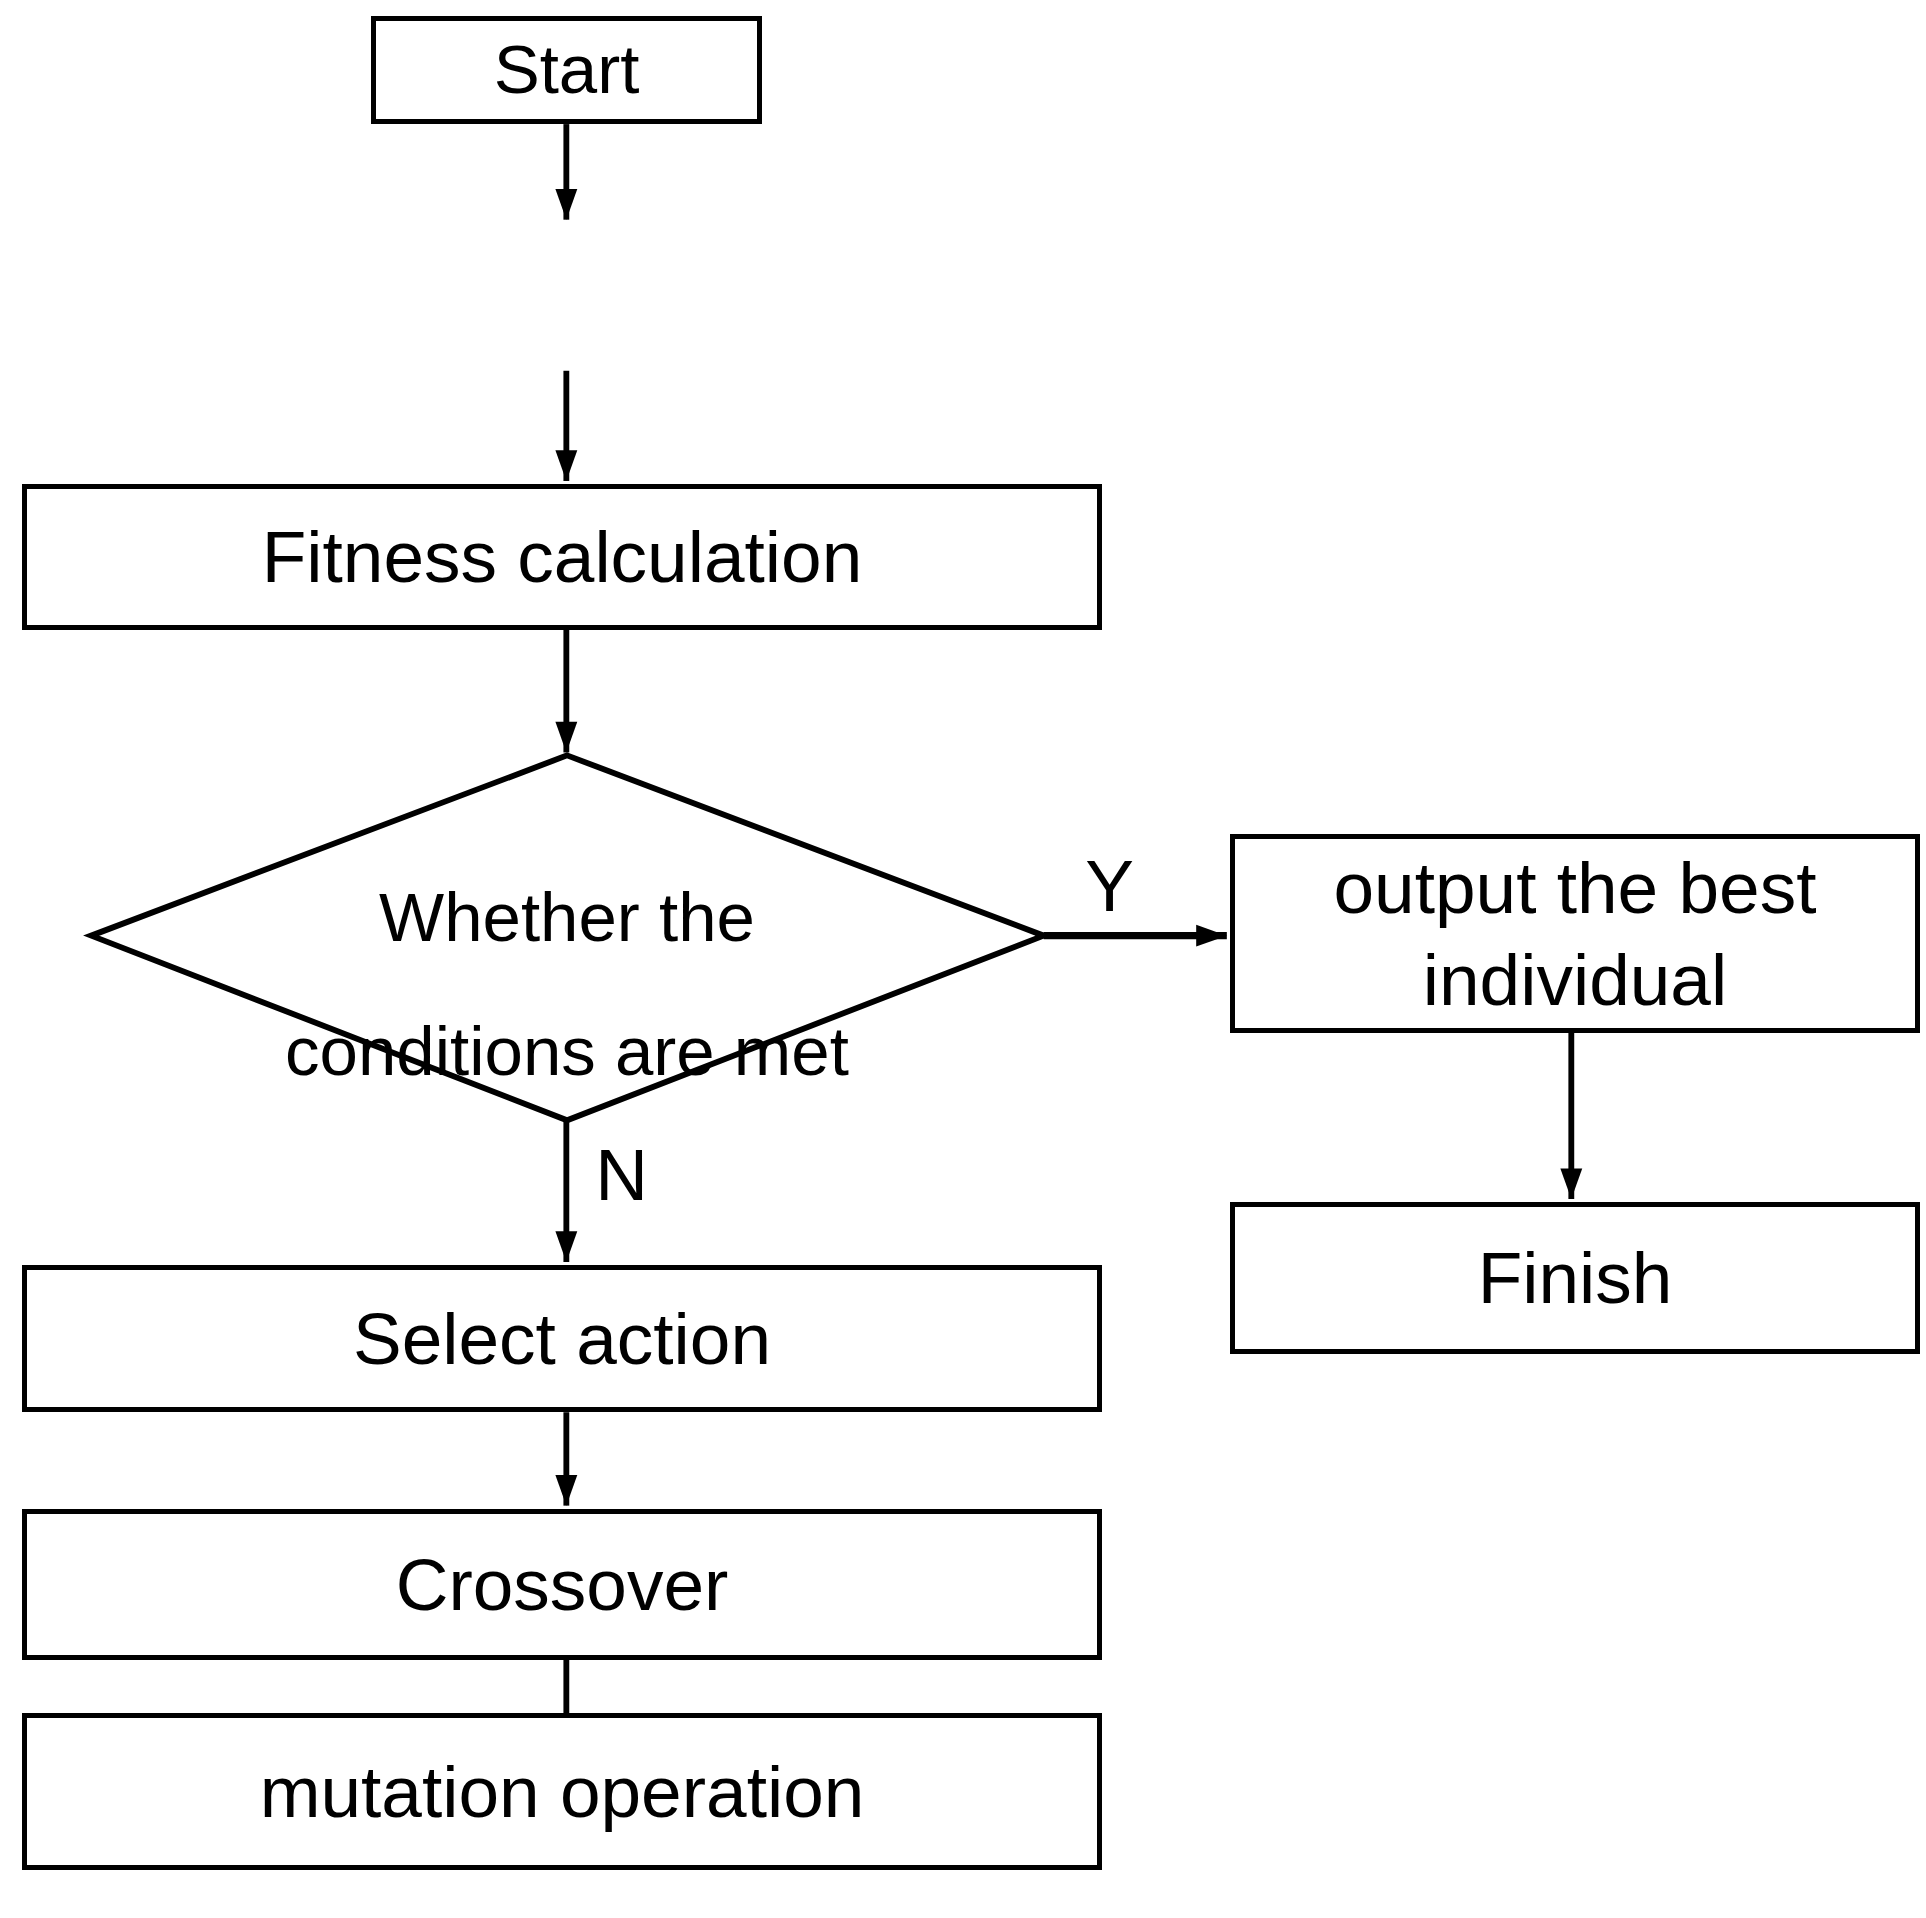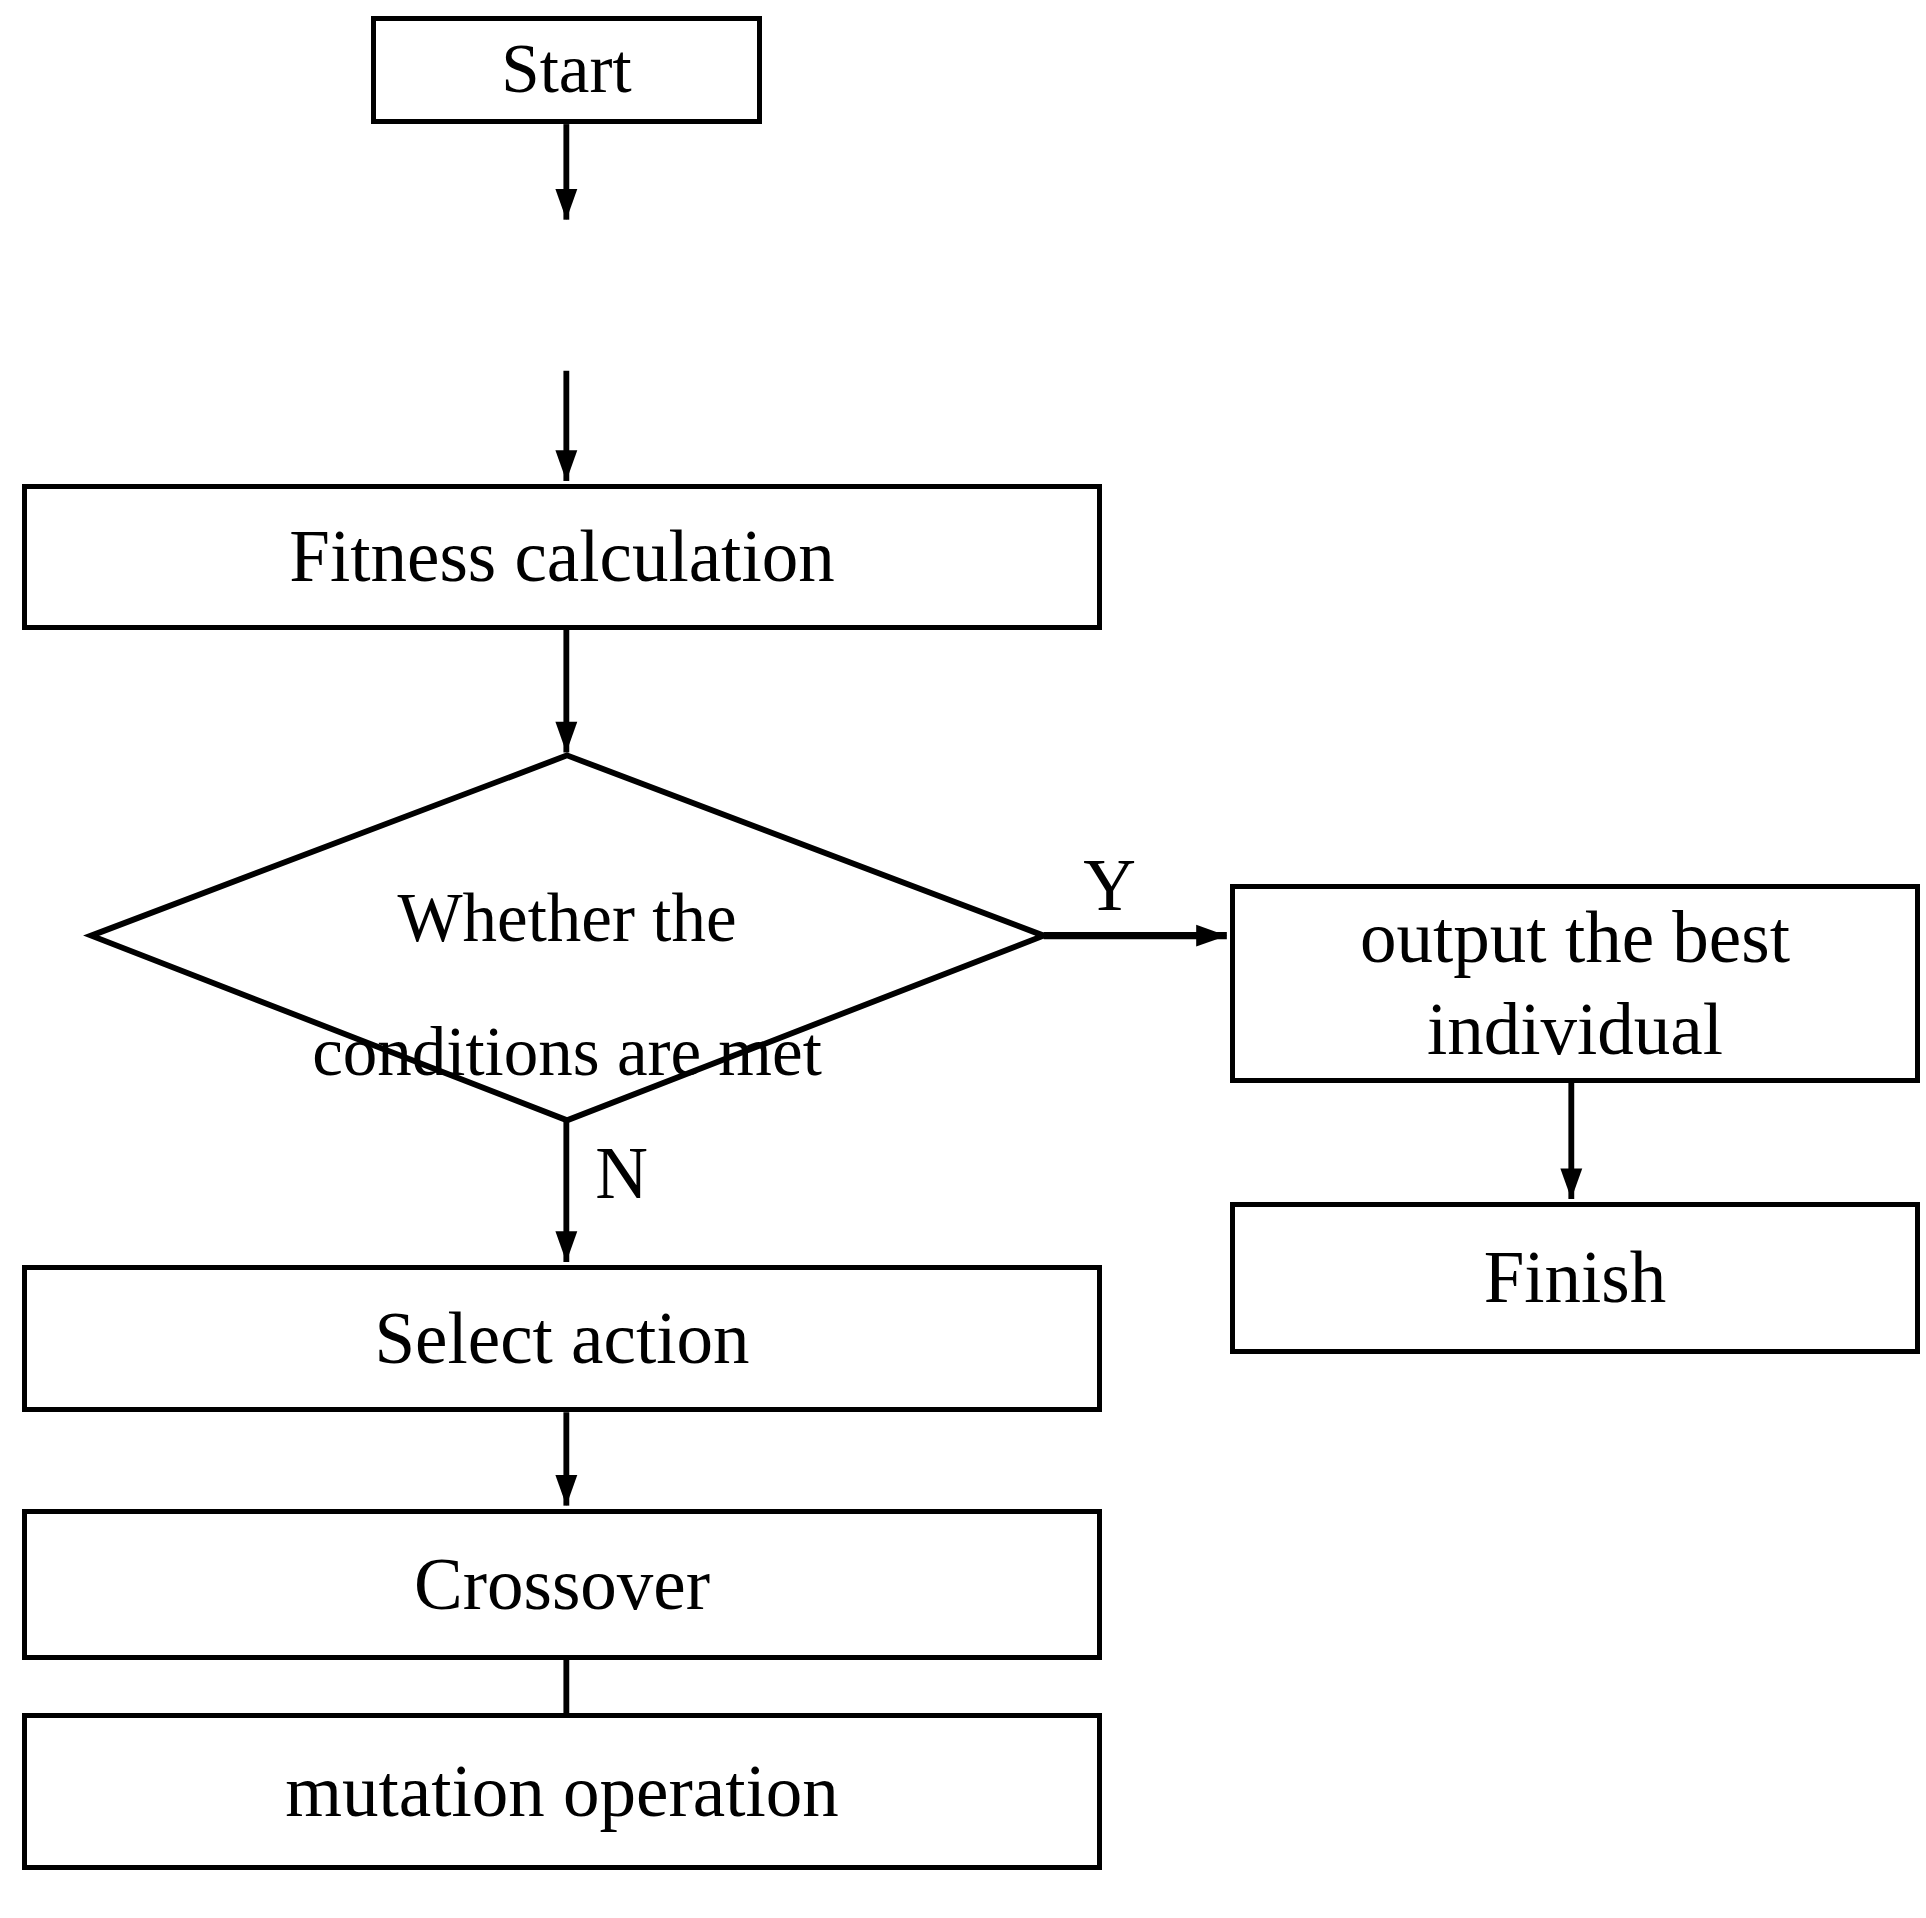--- a/index.html
+++ b/index.html
@@ -8,21 +8,21 @@
     background: #ffffff;
     width: 1926px;
     height: 1918px;
     overflow: hidden;
   }
   .canvas {
     position: relative;
     width: 1652px;
     height: 1918px;
     background: #ffffff;
-    font-family: Liberation Serif, serif;
+    font-family: Liberation Sans, sans-serif;
     color: #000000;
   }
   svg.connector-layer {
     position: absolute;
     left: 0; top: 0;
     width: 1926px;
     height: 1918px;
   }
   .node {
     position: absolute;
@@ -36,21 +36,21 @@
     font-size: 73px;
     line-height: 1.15;
     color: #000000;
   }
   .node-start      { left: 371px;  top: 16px;   width: 391px;  height: 108px; font-size: 69px; }
   .node-create     { left: 22px;   top: 223px;  width: 1080px; height: 148px; }
   .node-fitness    { left: 22px;   top: 484px;  width: 1080px; height: 146px; }
   .node-select     { left: 22px;   top: 1265px; width: 1080px; height: 147px; }
   .node-crossover  { left: 22px;   top: 1509px; width: 1080px; height: 151px; }
   .node-mutation   { left: 22px;   top: 1713px; width: 1080px; height: 157px; }
-  .node-output     { left: 1230px; top: 884px; width: 690px;  height: 199px; line-height: 1.25; }
+  .node-output     { left: 1230px; top: 834px; width: 690px;  height: 199px; line-height: 1.25; }
   .node-finish     { left: 1230px; top: 1202px; width: 690px;  height: 152px; }
   .decision-label {
     position: absolute;
     left: 91px; top: 755px;
     width: 952px; height: 365px;
     display: flex;
     flex-direction: column;
     align-items: center;
     justify-content: flex-end;
     text-align: center;

